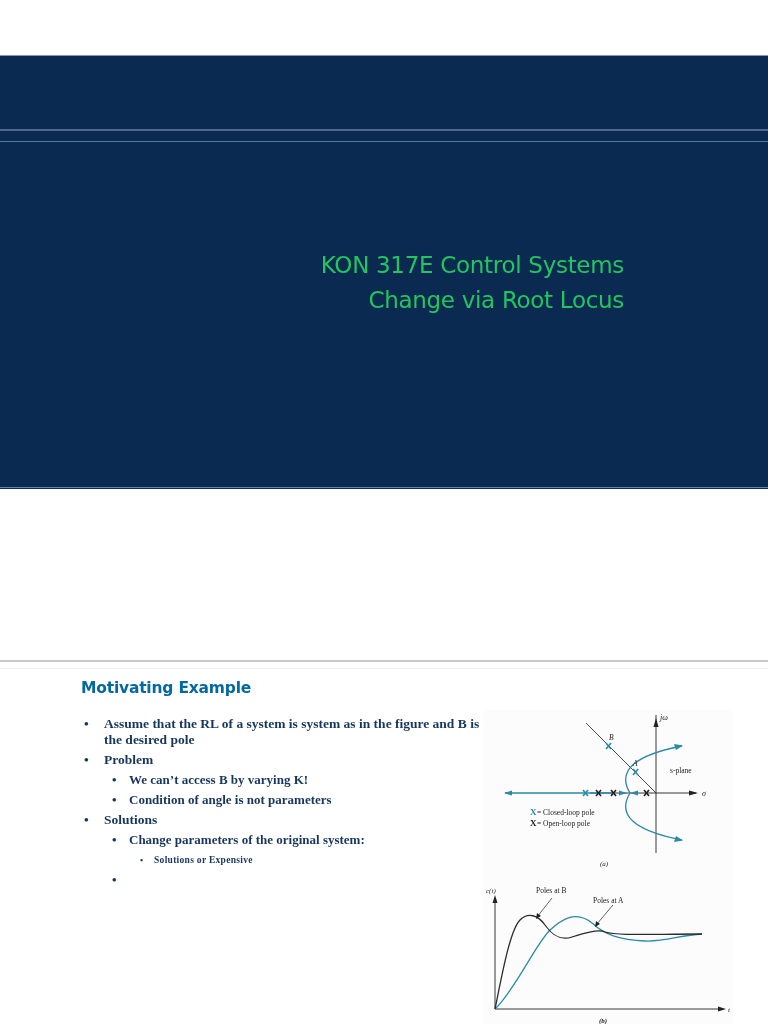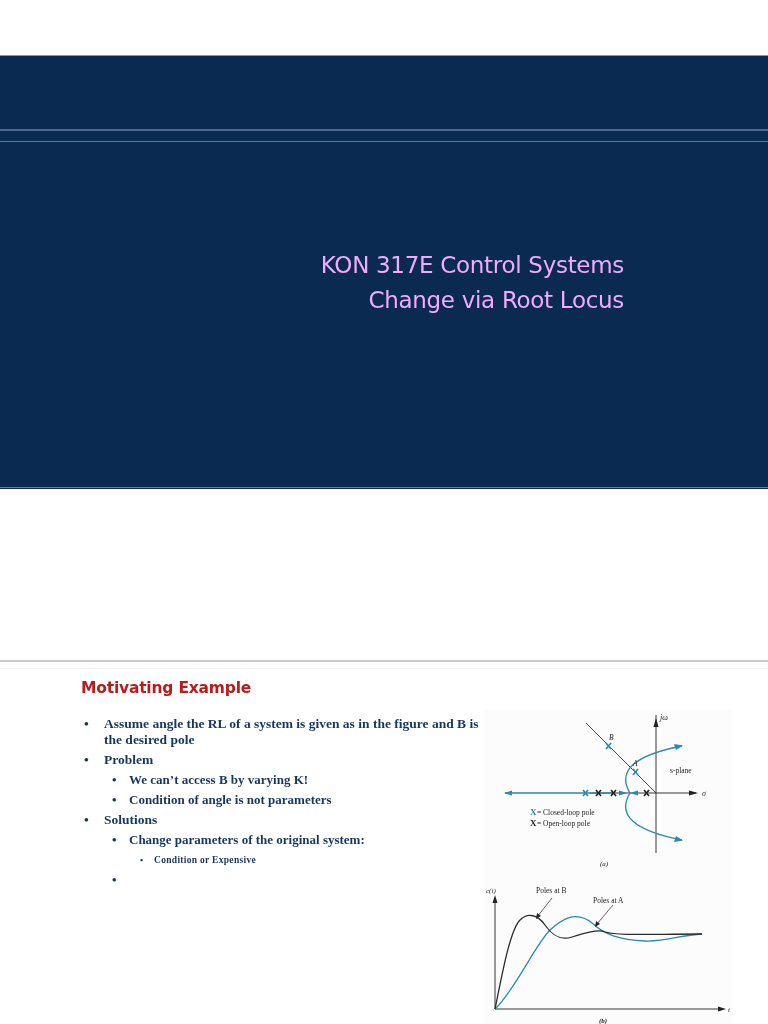--- a/index.html
+++ b/index.html
@@ -10,33 +10,33 @@
   }
   .slide1 {
     position:absolute; left:0; top:55px; width:768px; height:433px;
     background:#0b2a51;
     border-top:1px solid #8a96a8;
   }
   .rule1 { position:absolute; left:0; top:73px; width:768px; height:2px; background:#4d6889; }
   .rule2 { position:absolute; left:0; top:85px; width:768px; height:1px; background:#5c7696; }
   .title-block {
     position:absolute; right:144px; top:192px;
-    text-align:right; color:#f0abfc;
+    text-align:right; color:#22c55e;
     font-family:"DejaVu Sans", sans-serif;
     font-size:23px; line-height:35px; letter-spacing:-0.3px;
   }
   .slide1-bottom { position:absolute; left:0; top:487px; width:768px; height:1px; background:#5d89a8; }
 
   .sep { position:absolute; left:0; top:660px; width:768px; height:2px; background:#c9c9c9; }
   .sep2 { position:absolute; left:0; top:668px; width:768px; height:1px; background:#f1f1f1; }
 
   .slide2-title {
     position:absolute; left:81px; top:679px;
     font-family:"DejaVu Sans", sans-serif; font-weight:bold;
-    font-size:15.5px; color:#b91c1c; letter-spacing:-0.2px;
+    font-size:15.5px; color:#0369a1; letter-spacing:-0.2px;
   }
   .bullets {
     position:absolute; left:84px; top:716px; width:400px;
     font-family:"Liberation Serif", serif; font-weight:bold;
     color:#17365d; font-size:13.5px;
   }
   .b { position:relative; line-height:16px; }
   .b .dot { position:absolute; font-weight:bold; }
   .l1 { padding-left:20px; margin-bottom:4px; }
   .l1 .dot { left:0; }
@@ -67,21 +67,21 @@
 <div class="slide1-bottom"></div>
 
 <div class="sep"></div>
 <div class="sep2"></div>
 
 <div class="slide2-title">Motivating Example</div>
 
 <div class="bullets">
   <div class="b l1">
     <span class="dot">•</span>
-    <span>Assume angle the RL of a system is given as in the figure and B is the desired pole</span>
+    <span>Assume that the RL of a system is system as in the figure and B is the desired pole</span>
   </div>
   <div class="b l1">
     <span class="dot">•</span>
     <span>Problem</span>
   </div>
   <div class="b l2">
     <span class="dot">•</span>
     <span>We can’t access B by varying K!</span>
   </div>
   <div class="b l2">
@@ -91,21 +91,21 @@
   <div class="b l1">
     <span class="dot">•</span>
     <span>Solutions</span>
   </div>
   <div class="b l2">
     <span class="dot">•</span>
     <span>Change parameters of the original system:</span>
   </div>
   <div class="b l3">
     <span class="dot">•</span>
-    <span>Condition or Expensive</span>
+    <span>Solutions or Expensive</span>
   </div>
   <div class="b l2">
     <span class="dot">•</span>
   </div>
 </div>
 
 <div class="fig-panel"></div>
 
 <svg class="fig-a" width="240" height="175" viewBox="0 0 240 175">
 

